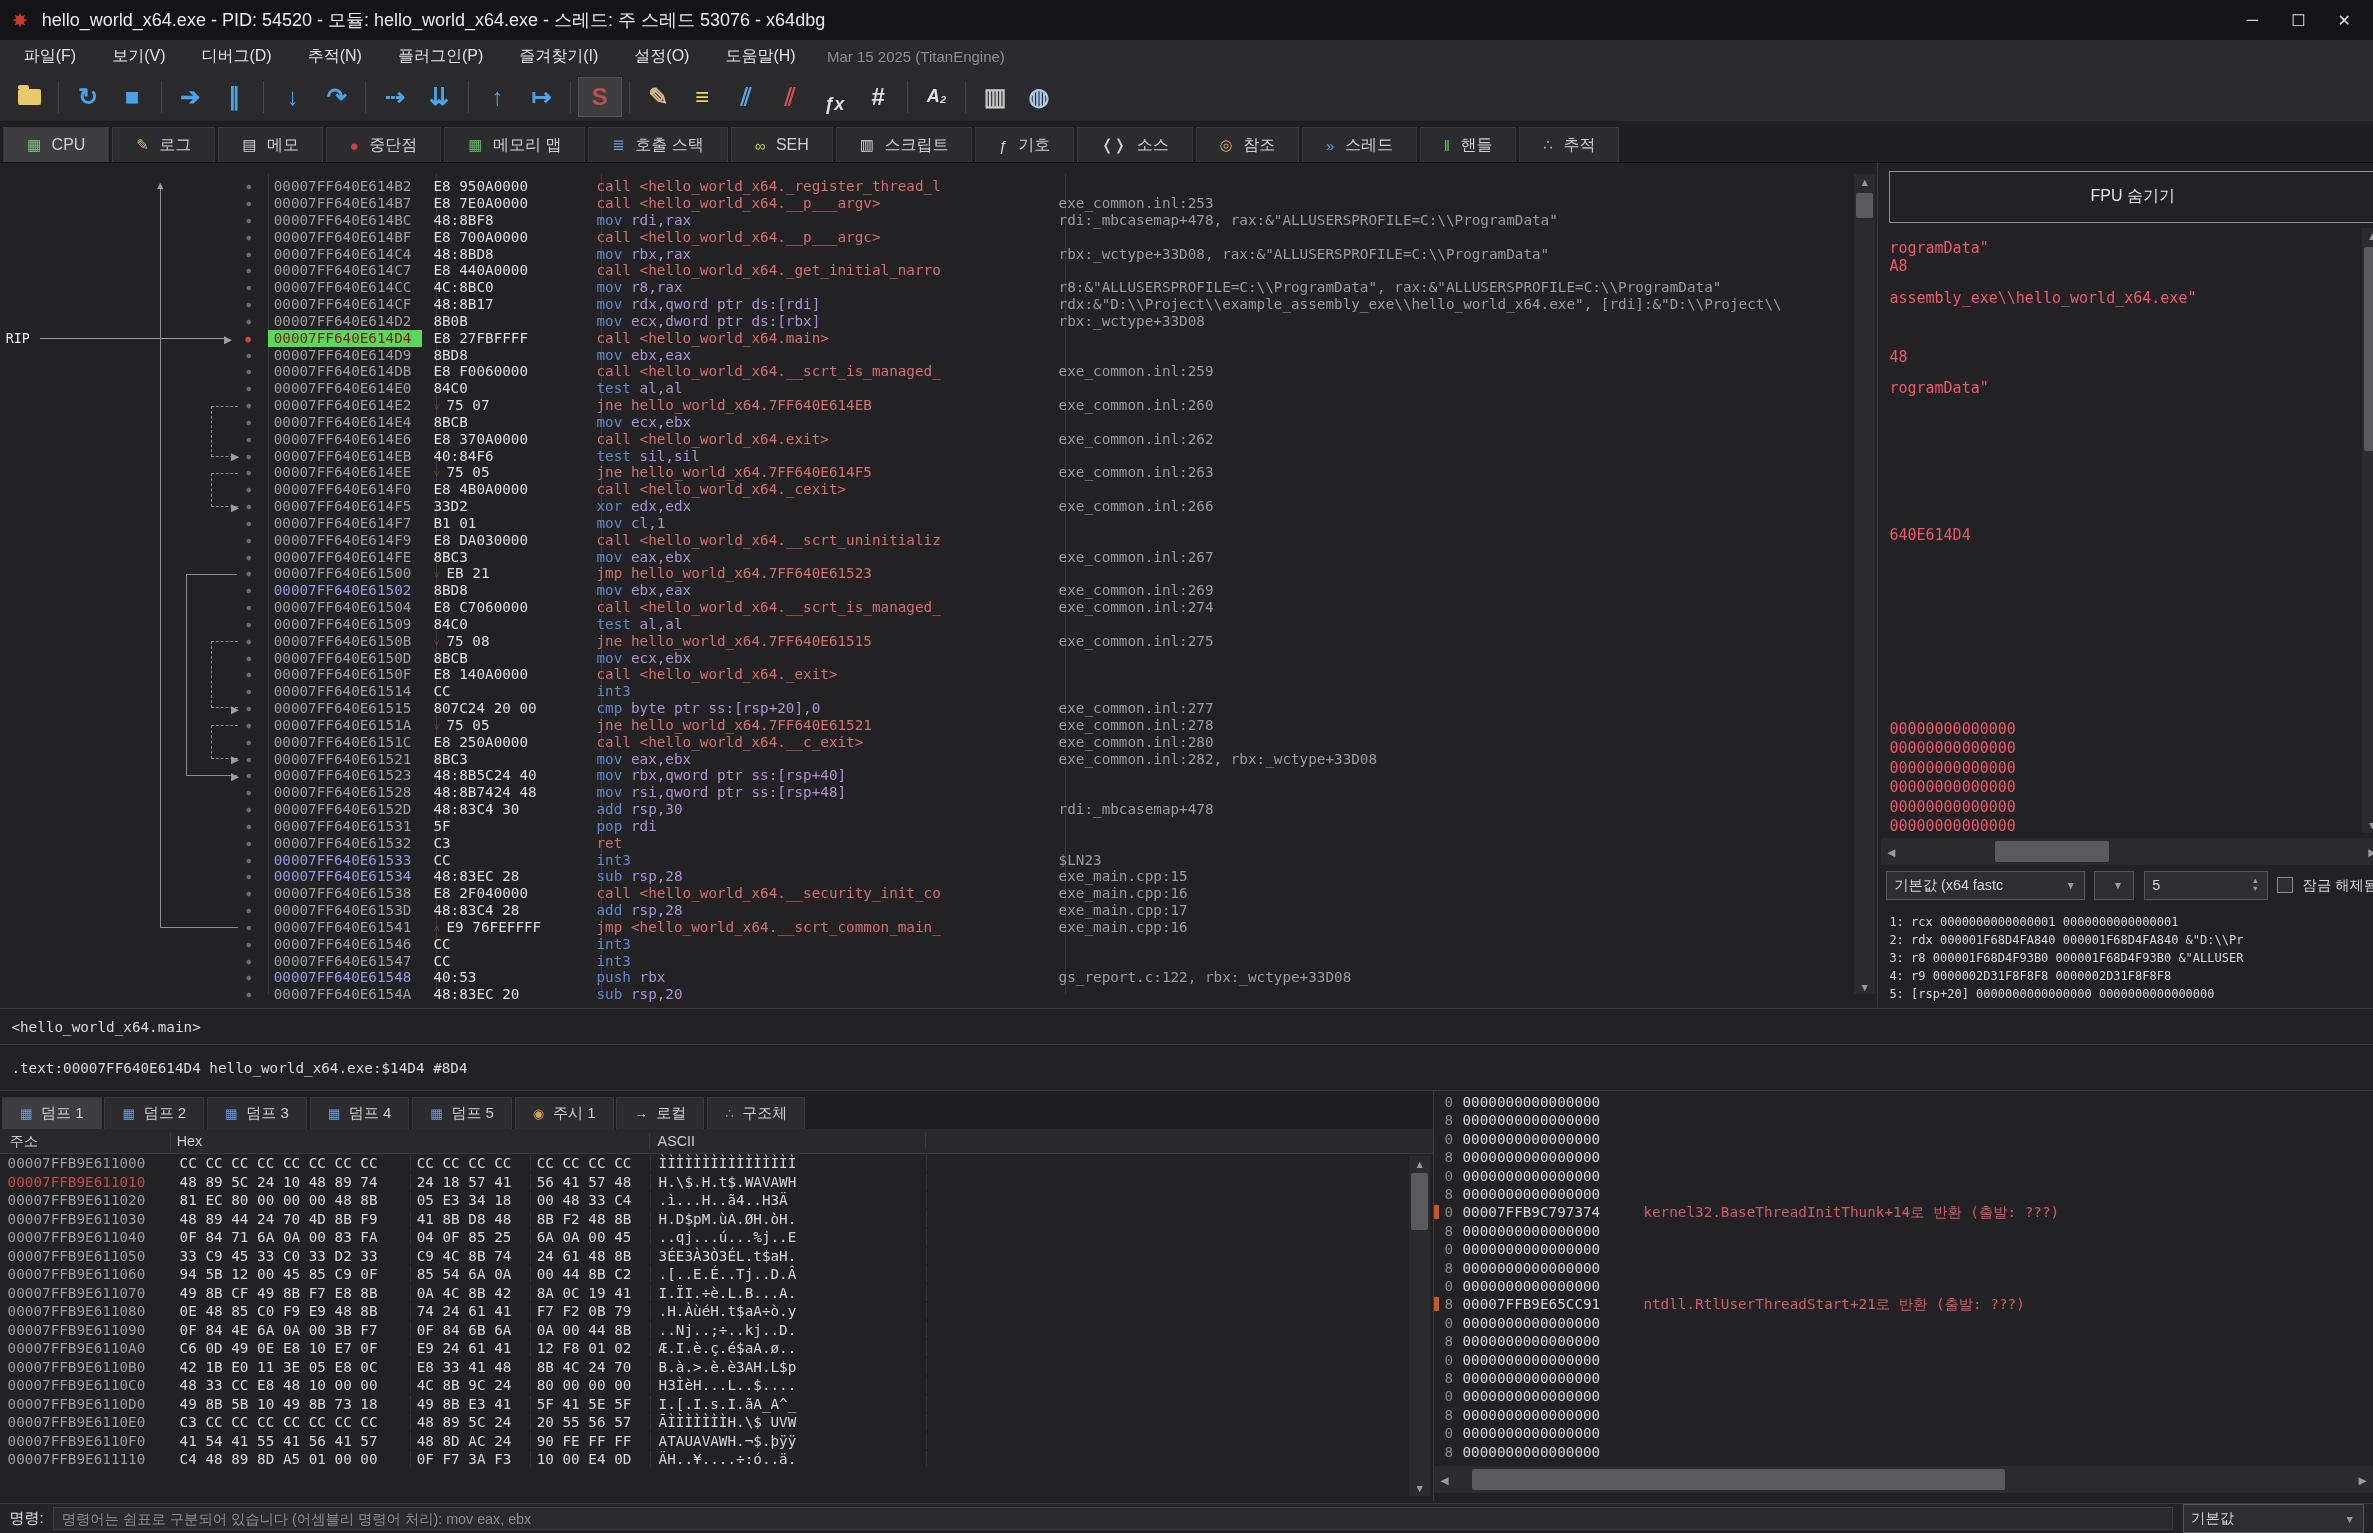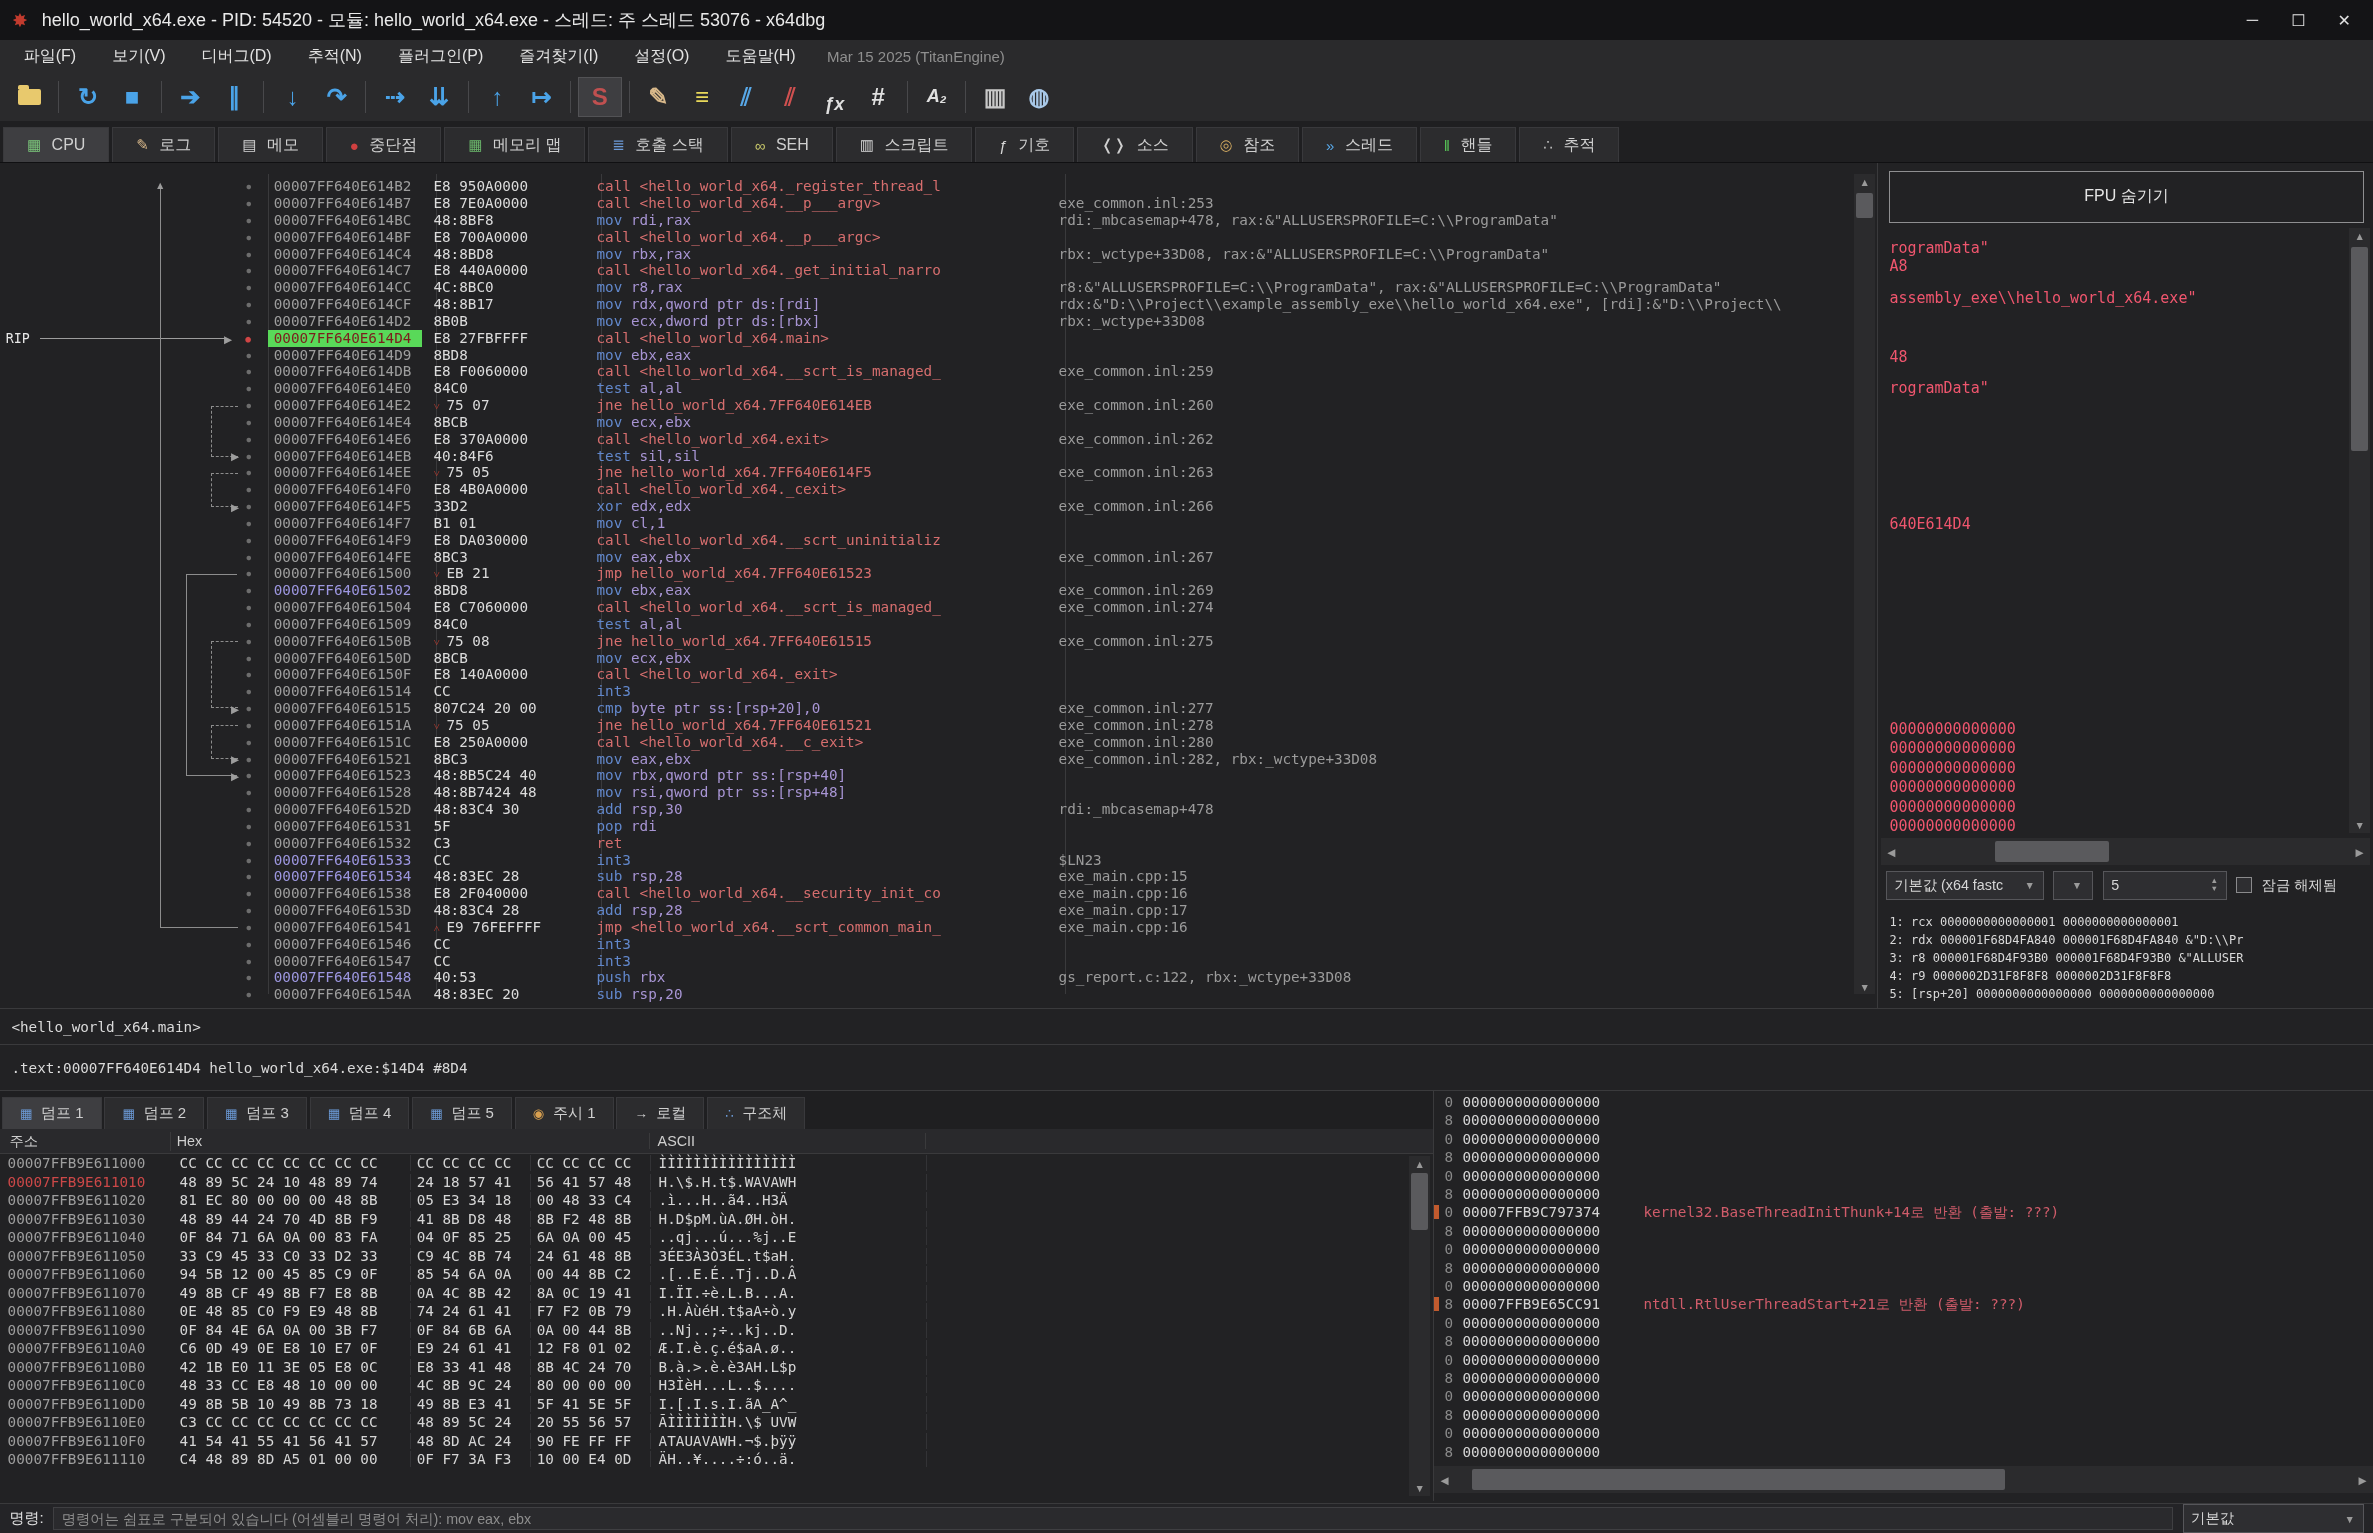--- a/index.html
+++ b/index.html
@@ -648,40 +648,40 @@
         </div>
       </div>
     <div class="regpane">
       <div class="fpu-btn">FPU 숨기기</div>
       <div class="regview" id="regview">
           <div class="rfrag" style="top: 15px;">rogramData"</div>
           <div class="rfrag" style="top: 33px;">A8</div>
           <div class="rfrag" style="top: 65px;">assembly_exe\\hello_world_x64.exe"</div>
           <div class="rfrag" style="top: 124px;">48</div>
           <div class="rfrag" style="top: 155px;">rogramData"</div>
-          <div class="rfrag" style="top: 291px;">640E614D4</div>
+          <div class="rfrag" style="top: 302px;">640E614D4</div>
           <div class="rfrag" style="top: 496px;">00000000000000</div>
           <div class="rfrag" style="top: 515px;">00000000000000</div>
           <div class="rfrag" style="top: 535px;">00000000000000</div>
           <div class="rfrag" style="top: 554px;">00000000000000</div>
           <div class="rfrag" style="top: 574px;">00000000000000</div>
           <div class="rfrag" style="top: 593px;">00000000000000</div>
           <div class="rvscroll">
             <span class="sarrow" style="top: 1.9px;">▲</span>
             <div style="position: absolute; left: 1.9px; top: 19px; width: 17px; height: 204px; background: rgb(90, 90, 93); border-radius: 1.9px;"></div>
             <span class="sarrow" style="bottom: 1.9px;">▼</span>
           </div>
         </div>
       <div class="rhscroll">
         <span class="harrow" style="left:0">◀</span>
         <div class="thumb" style="left:114px;width:114px"></div>
         <span class="harrow" style="right:0">▶</span>
       </div>
       <div class="regfoot">
-        <div class="sel" style="width:158px">
+        <div class="sel" style="width:199px">
           <span>기본값 (x64 fastc</span>
           <span class="car">▼</span>
         </div>
         <div class="sel" style="width:40px">
           <span class="car" style="margin:0 auto">▼</span>
         </div>
         <div class="spin">
           <span>5</span>
           <span class="ud">
               <span>▲</span>

